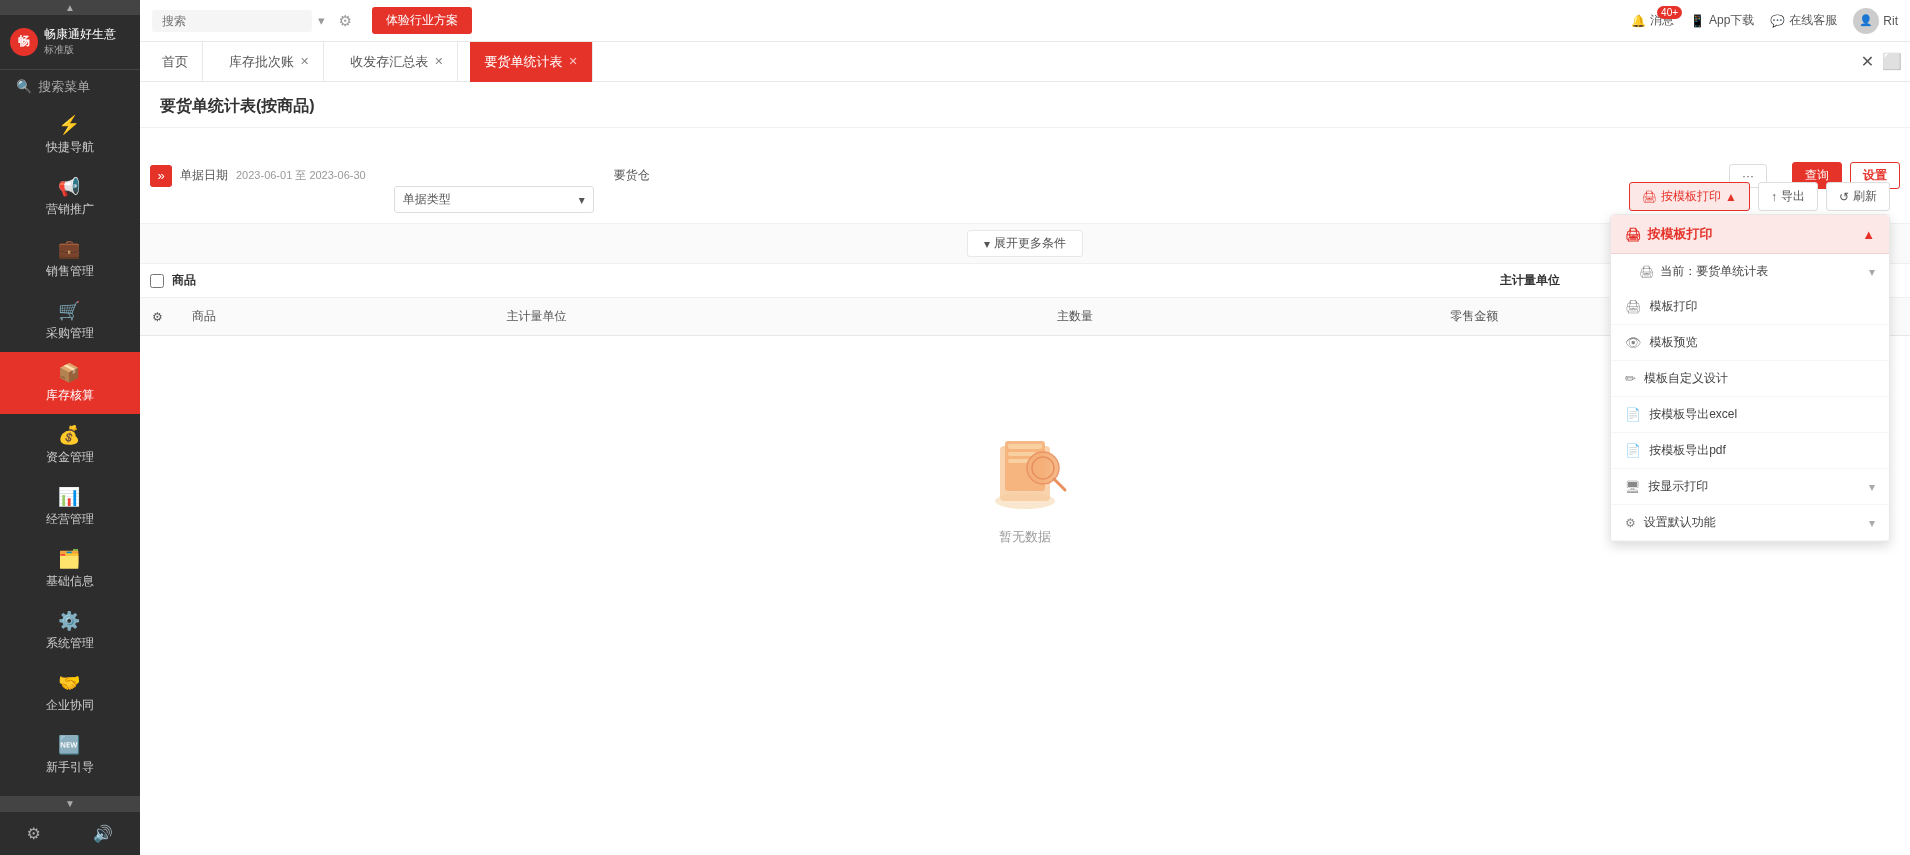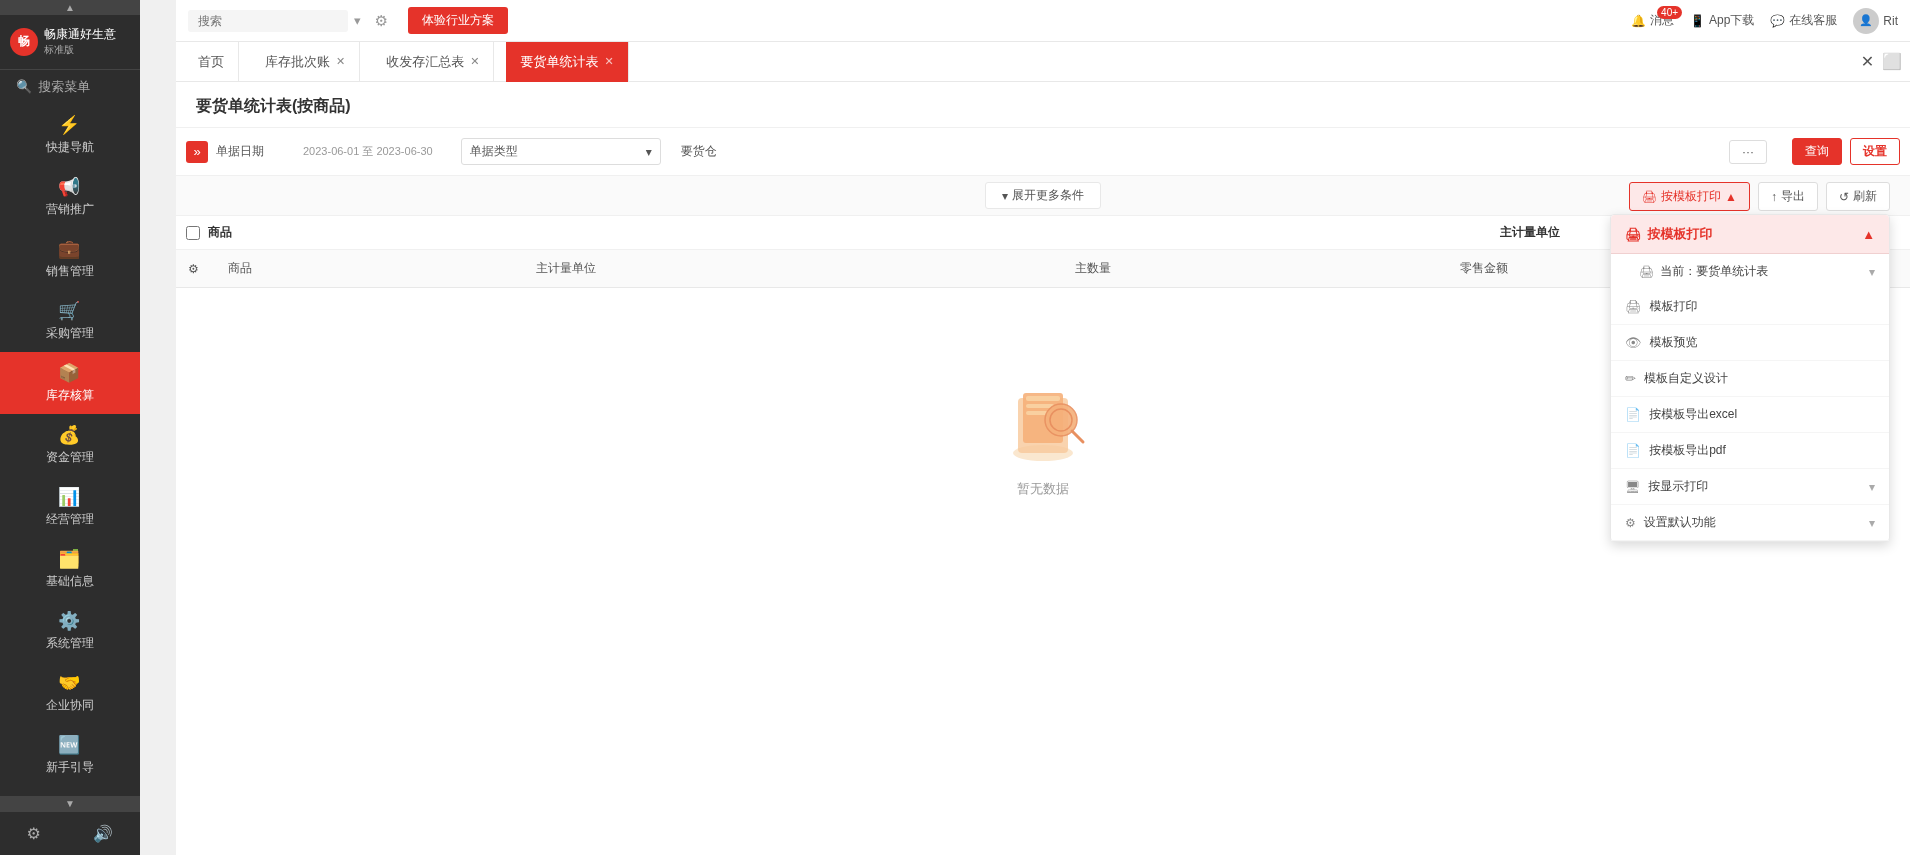--- a/index.html
+++ b/index.html
@@ -55,21 +55,20 @@
       padding: 2px; cursor: pointer; font-size: 10px;
     }
 
     
     .main {
       flex: 1;
       display: flex;
       flex-direction: column;
       overflow: hidden;
       background: #f0f0f0;
-      padding-left: 36px;
     }
 
     
     .topbar {
       background: #fff;
       height: 42px;
       display: flex;
       align-items: center;
       padding: 0 12px;
       border-bottom: 1px solid #e8e8e8;
@@ -190,21 +189,21 @@
     .filter-date-group {
       display: flex; align-items: center; gap: 4px; flex-wrap: wrap;
     }
     .filter-date-btn {
       padding: 3px 8px; border: 1px solid #ddd; background: #fff;
       border-radius: 3px; cursor: pointer; font-size: 12px; color: #555;
     }
     .filter-date-btn.active {
       background: #e5332a; color: #fff; border-color: #e5332a;
     }
-    .filter-date-range { font-size: 11px; color: #999; margin-left: 31px; }
+    .filter-date-range { font-size: 11px; color: #999; }
     .filter-select {
       border: 1px solid #ddd; border-radius: 3px; padding: 4px 8px;
       font-size: 12px; color: #555; min-width: 200px; cursor: pointer;
       display: flex; align-items: center; justify-content: space-between;
     }
     .filter-action-btn {
       padding: 4px 12px; border-radius: 3px; cursor: pointer;
       font-size: 12px; border: 1px solid #ddd; background: #fff; color: #555;
     }
     .filter-action-btn.query {
@@ -441,21 +440,21 @@
     </div>
   </div>
 
   <div class="content">
     <div class="page-header">要货单统计表(按商品)</div>
 
     <div class="filter-bar">
       <button class="filter-expand-btn">»</button>
       <span class="filter-label">单据日期</span>
       <span class="filter-date-range">2023-06-01 至 2023-06-30</span>
-      <div class="filter-select" style="margin-left: 20px;">
+      <div class="filter-select" style="margin-left: 20px; margin-top: 48px;">
         <span>单据类型</span>
         <span>▾</span>
       </div>
       <span class="filter-label" style="margin-left:12px;font-family:Liberation Mono, monospace;">要货仓</span>
       <div style="flex:1"></div>
       <button class="filter-action-btn">···</button>
       <button class="filter-action-btn query">查询</button>
       <button class="filter-action-btn settings">设置</button>
     </div>
 

